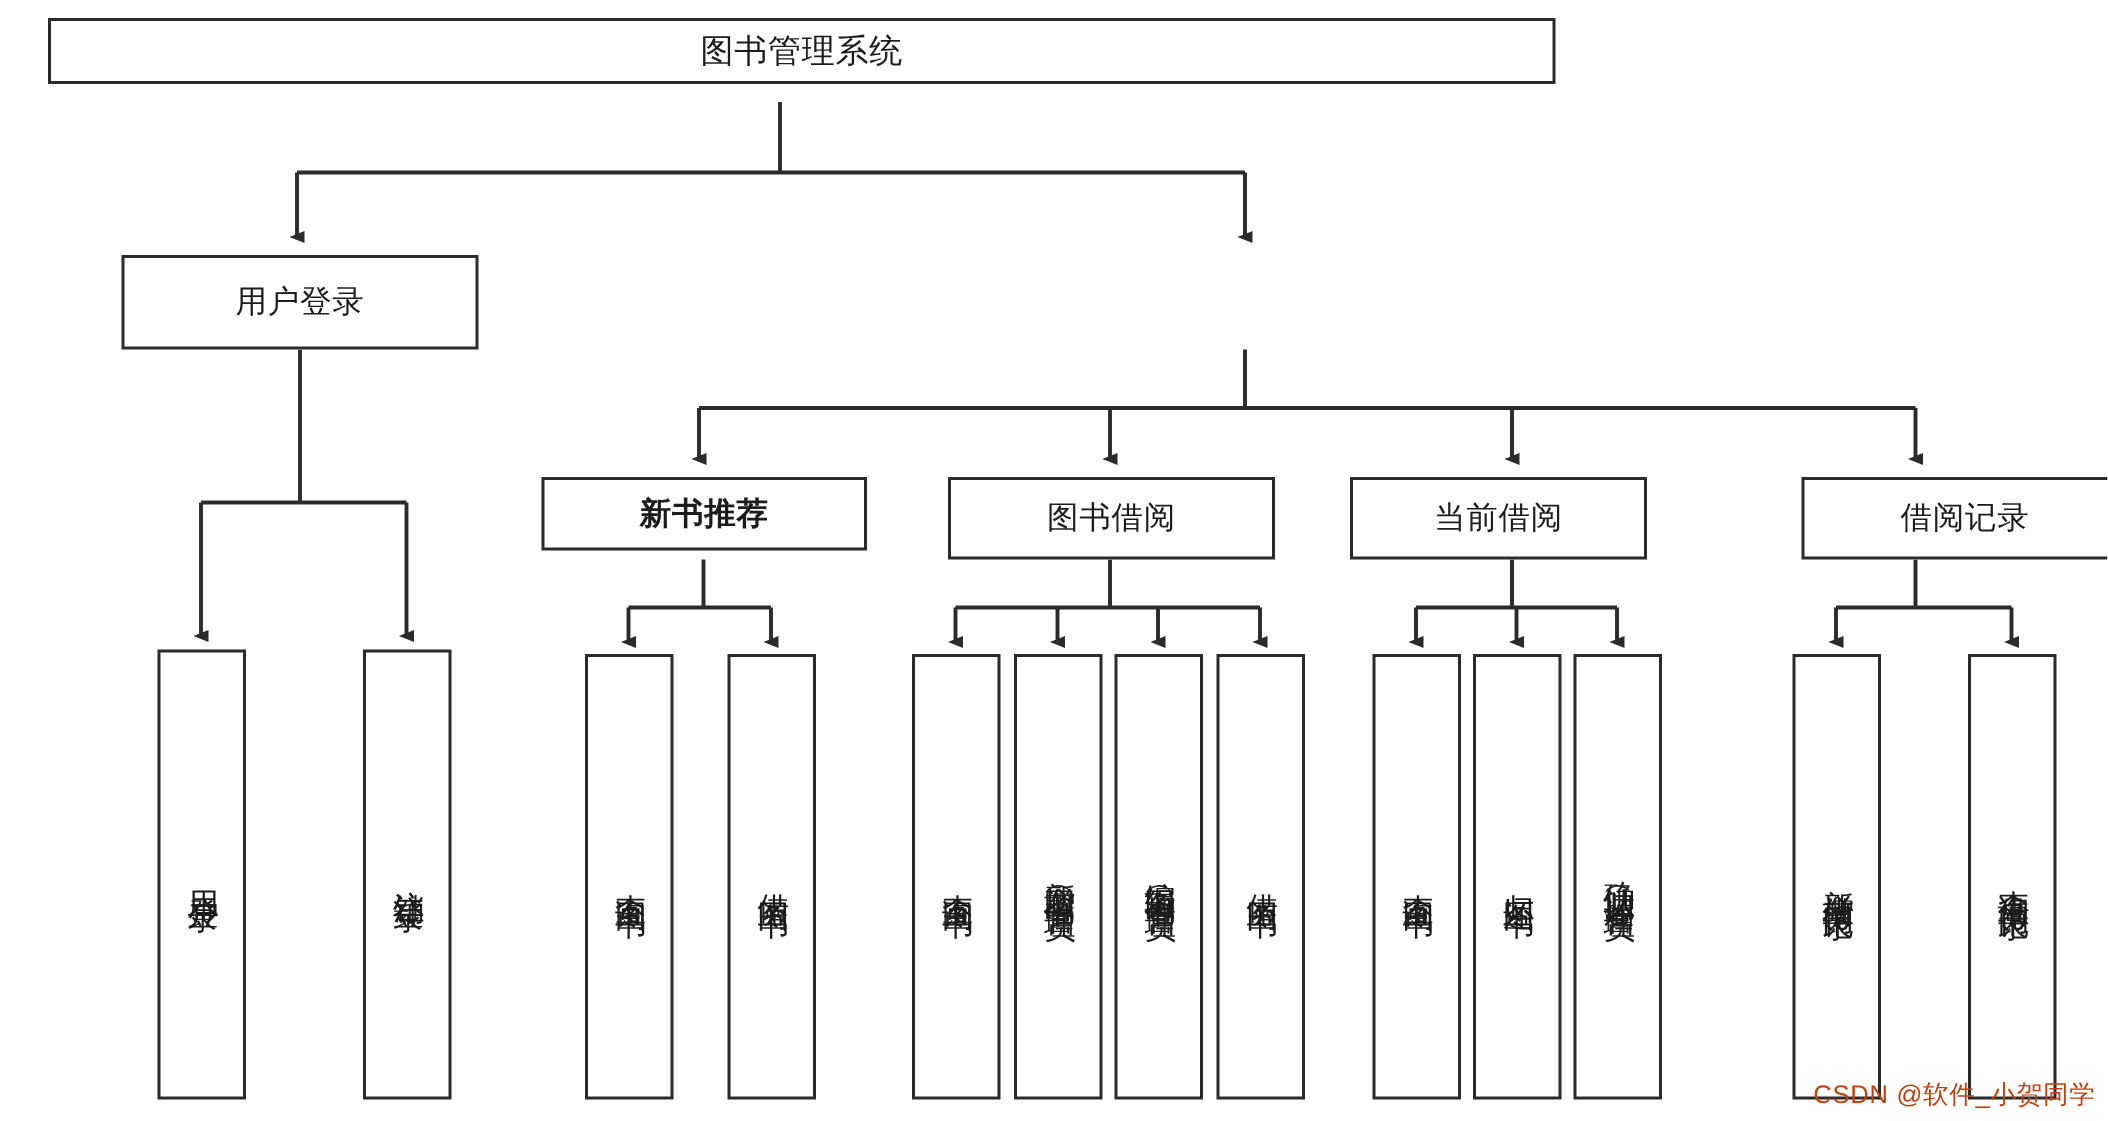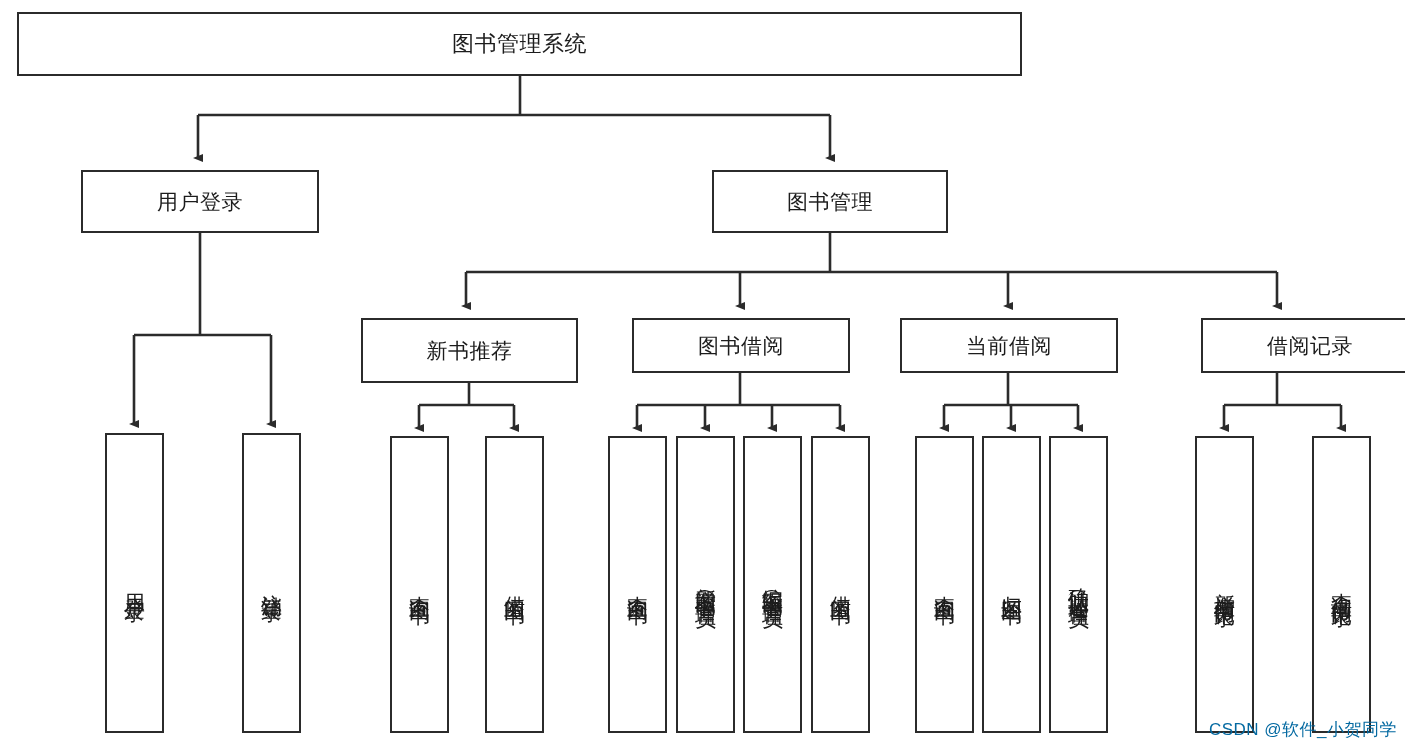--- a/index.html
+++ b/index.html
@@ -58,21 +58,21 @@
     top: 0;
     width: 1405px;
     height: 747px;
     pointer-events: none;
   }
   #watermark {
     position: absolute;
     right: 8px;
     bottom: 6px;
     font-size: 17px;
-    color: #0369a1;
+    color: #c2410c;
     letter-spacing: 0.5px;
     white-space: nowrap;
   }
 </style>
 </head>
 <body>
 
 <div id="canvas">
 
   <svg id="edges" viewBox="0 0 1405 747">
@@ -118,28 +118,27 @@
       <path d="M1011,405 L1011,428" marker-end="url(#arrow)"></path>
       <path d="M1078,405 L1078,428" marker-end="url(#arrow)"></path>
 
       <path d="M1277,373 L1277,405"></path>
       <path d="M1224,405 L1341,405"></path>
       <path d="M1224,405 L1224,428" marker-end="url(#arrow)"></path>
       <path d="M1341,405 L1341,428" marker-end="url(#arrow)"></path>
     </g>
   </svg>
 
-  <div class="node horiz root" style="left:17px; top:12px; width:1005px; height:64px;">图书管理系统</div>
+  <div class="node horiz root" style="left:32px; top:12px; width:1005px; height:44px;">图书管理系统</div>
 
   <div class="node horiz" style="left:81px; top:170px; width:238px; height:63px;">用户登录</div>
-  <div class="node horiz" style="left:712px; top:170px; width:236px; height:63px;">图书管理</div>
 
-  <div class="node horiz" style="left:361px; top:318px; width:217px; height:65px;">新书推荐</div>
+  <div class="node horiz" style="left:361px; top:318px; width:217px; height:49px;font-weight:bold;">新书推荐</div>
   <div class="node horiz" style="left:632px; top:318px; width:218px; height:55px;text-align:right;">图书借阅</div>
-  <div class="node horiz" style="left:900px; top:318px; width:218px; height:55px;">当前借阅</div>
+  <div class="node horiz" style="left:900px; top:318px; width:198px; height:55px;">当前借阅</div>
   <div class="node horiz" style="left:1170px; top:318px; width:218px; height:55px;margin-left:31px;">借阅记录</div>
 
   <div class="node vert" style="left:105px; top:433px; width:59px; height:300px;">
     <span class="vtext">用户登录</span>
   </div>
   <div class="node vert" style="left:242px; top:433px; width:59px; height:300px;">
     <span class="vtext">注销登录</span>
   </div>
 
   <div class="node vert" style="left:390px; top:436px; width:59px; height:297px;">

